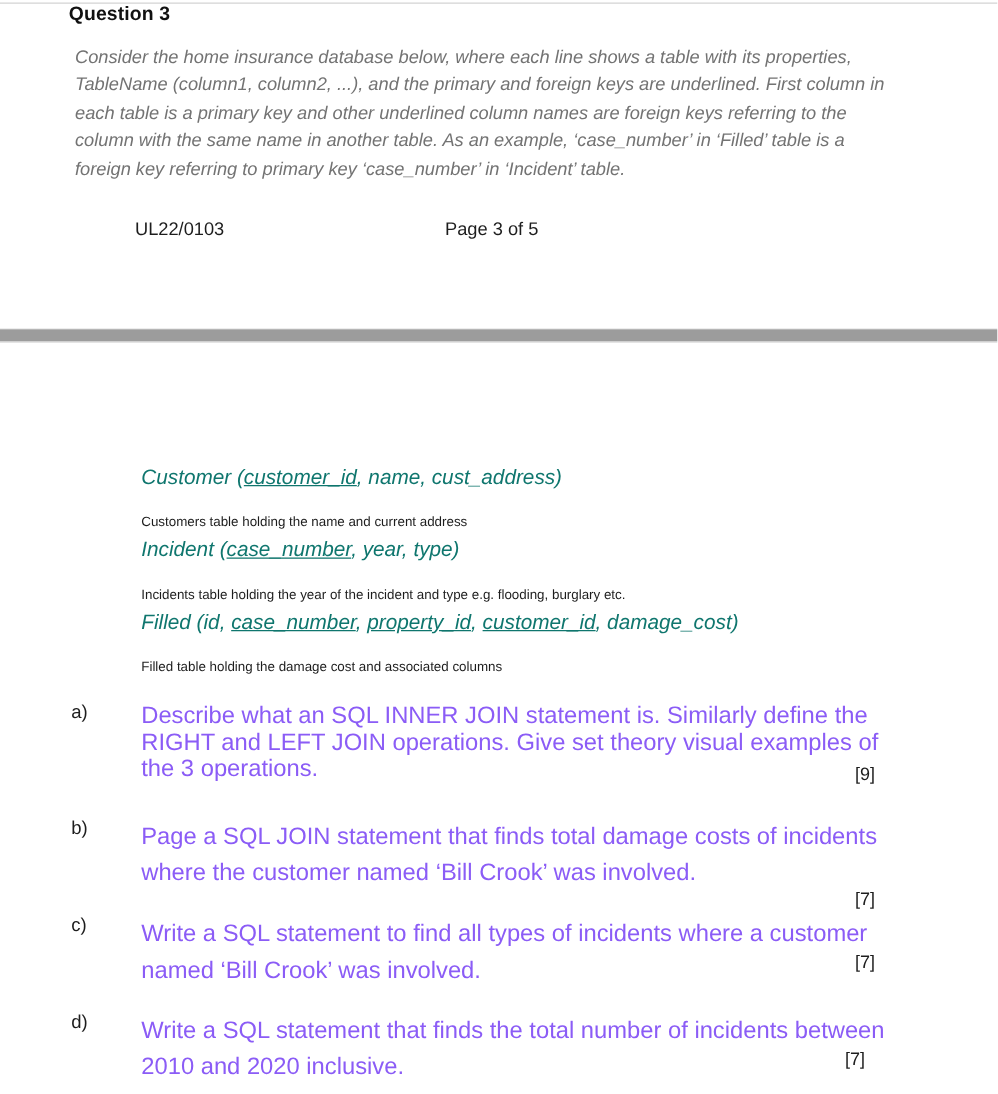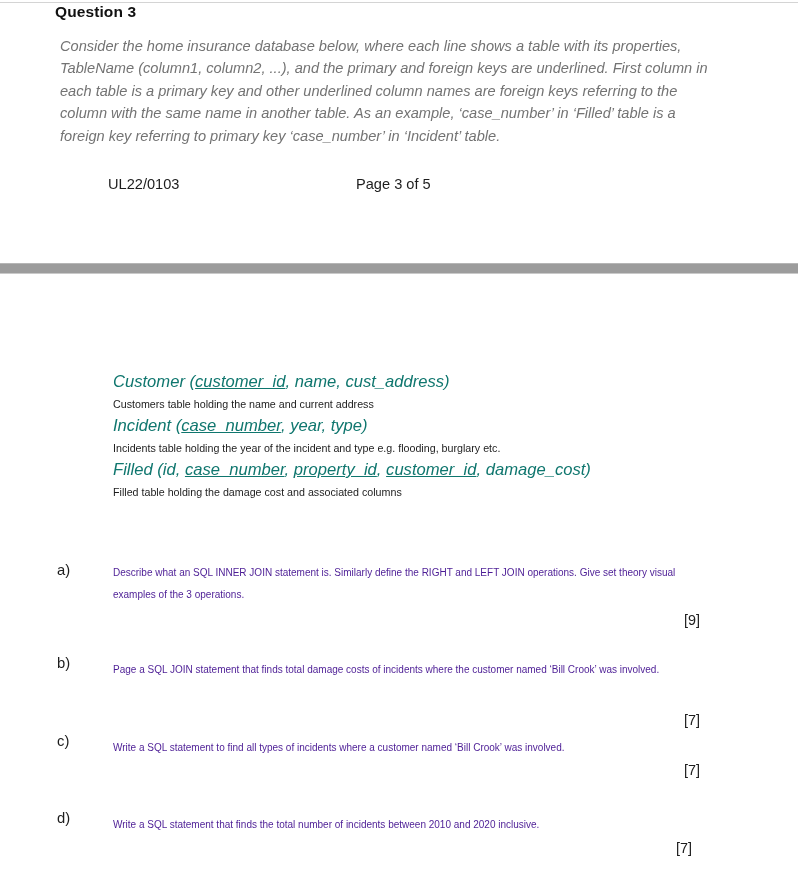--- a/index.html
+++ b/index.html
@@ -122,21 +122,21 @@
   }
   .schema-line .u {
     text-decoration: underline;
     text-underline-offset: 1px;
   }
 
   .schema-caption {
     font-size: 10.7px;
     line-height: 14px;
     color: #1d1d1d;
-    margin-top: 5px;
+    margin-top: 19px;
     white-space: nowrap;
   }
 
   
   .qlist {
     position: absolute;
     top: 562px;
     left: 0;
     width: 798px;
   }
@@ -150,22 +150,22 @@
     left: 0;
     top: 0;
     font-size: 14.8px;
     color: #1d1d1d;
   }
   .qbody {
     position: absolute;
     left: 56px;
     top: 0;
     width: 596px;
-    font-size: 10px;
-    color: #4c1d95;
+    font-size: 19px;
+    color: #8b5cf6;
   }
   .qbody.tight { line-height: 21.5px; }
   .qbody.loose { line-height: 29px; }
 
   .marks {
     position: absolute;
     font-size: 14.4px;
     color: #1d1d1d;
     text-align: left;
   }

